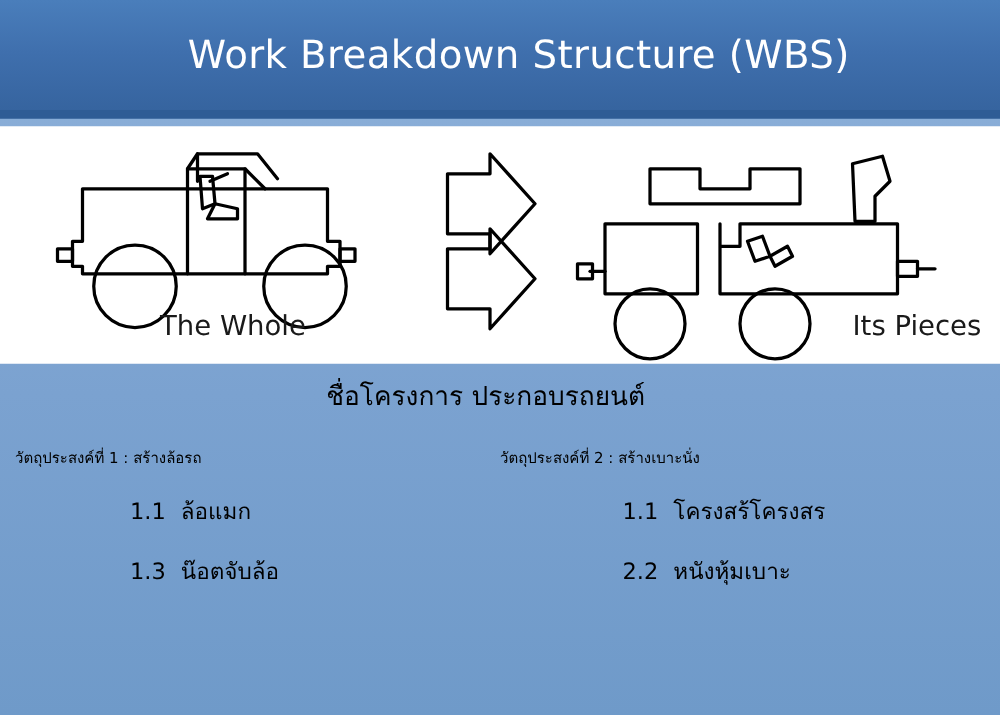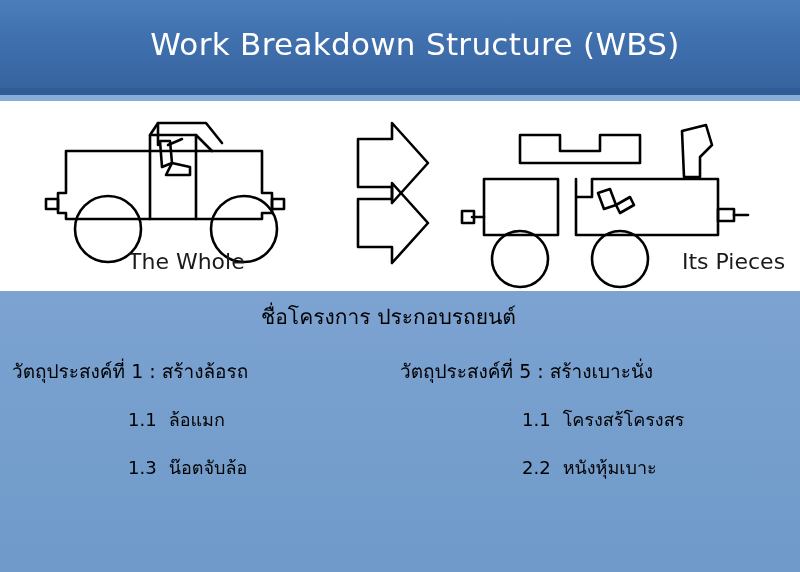--- a/index.html
+++ b/index.html
@@ -81,33 +81,33 @@
     color: #000000;
     font-family: "DejaVu Sans", "Liberation Sans", sans-serif;
   }
   .branch {
     position: absolute;
     top: 356px;
   }
   .branch-left  { left: 12px; }
   .branch-right { left: 400px; }
   .branch-head {
-    font-size: 19px;
+    font-size: 12px;
     color: #000000;
     white-space: nowrap;
   }
   .branch-item {
     font-size: 18px;
     color: #000000;
     white-space: nowrap;
     margin-top: 19px;
   }
   .branch-left .branch-item  { padding-left: 92px; }
   .branch-right .branch-item { padding-left: 98px; }
-  .branch-item .num { margin-right: 12px; margin-left: 24px; }
+  .branch-item .num { margin-right: 12px; }
 </style>
 </head>
 <body>
 
 <div class="slide">
 
   <div class="title-bar">
     <div class="title-text">Work Breakdown Structure (WBS)</div>
   </div>
   <div class="title-rule"></div>
@@ -169,21 +169,21 @@
     <div class="branch-head">วัตถุประสงค์ที่ 1 : สร้างล้อรถ</div>
     <div class="branch-item">
       <span class="num">1.1</span><span>ล้อแมก</span>
     </div>
     <div class="branch-item">
       <span class="num">1.3</span><span>น๊อตจับล้อ</span>
     </div>
   </div>
 
   <div class="branch branch-right">
-    <div class="branch-head">วัตถุประสงค์ที่ 5 : สร้างเบาะนั่ง</div>
+    <div class="branch-head">วัตถุประสงค์ที่ 2 : สร้างเบาะนั่ง</div>
     <div class="branch-item">
       <span class="num">1.1</span><span>โครงสร้โครงสร</span>
     </div>
     <div class="branch-item">
       <span class="num">2.2</span><span>หนังหุ้มเบาะ</span>
     </div>
   </div>
 
 </div>
 

